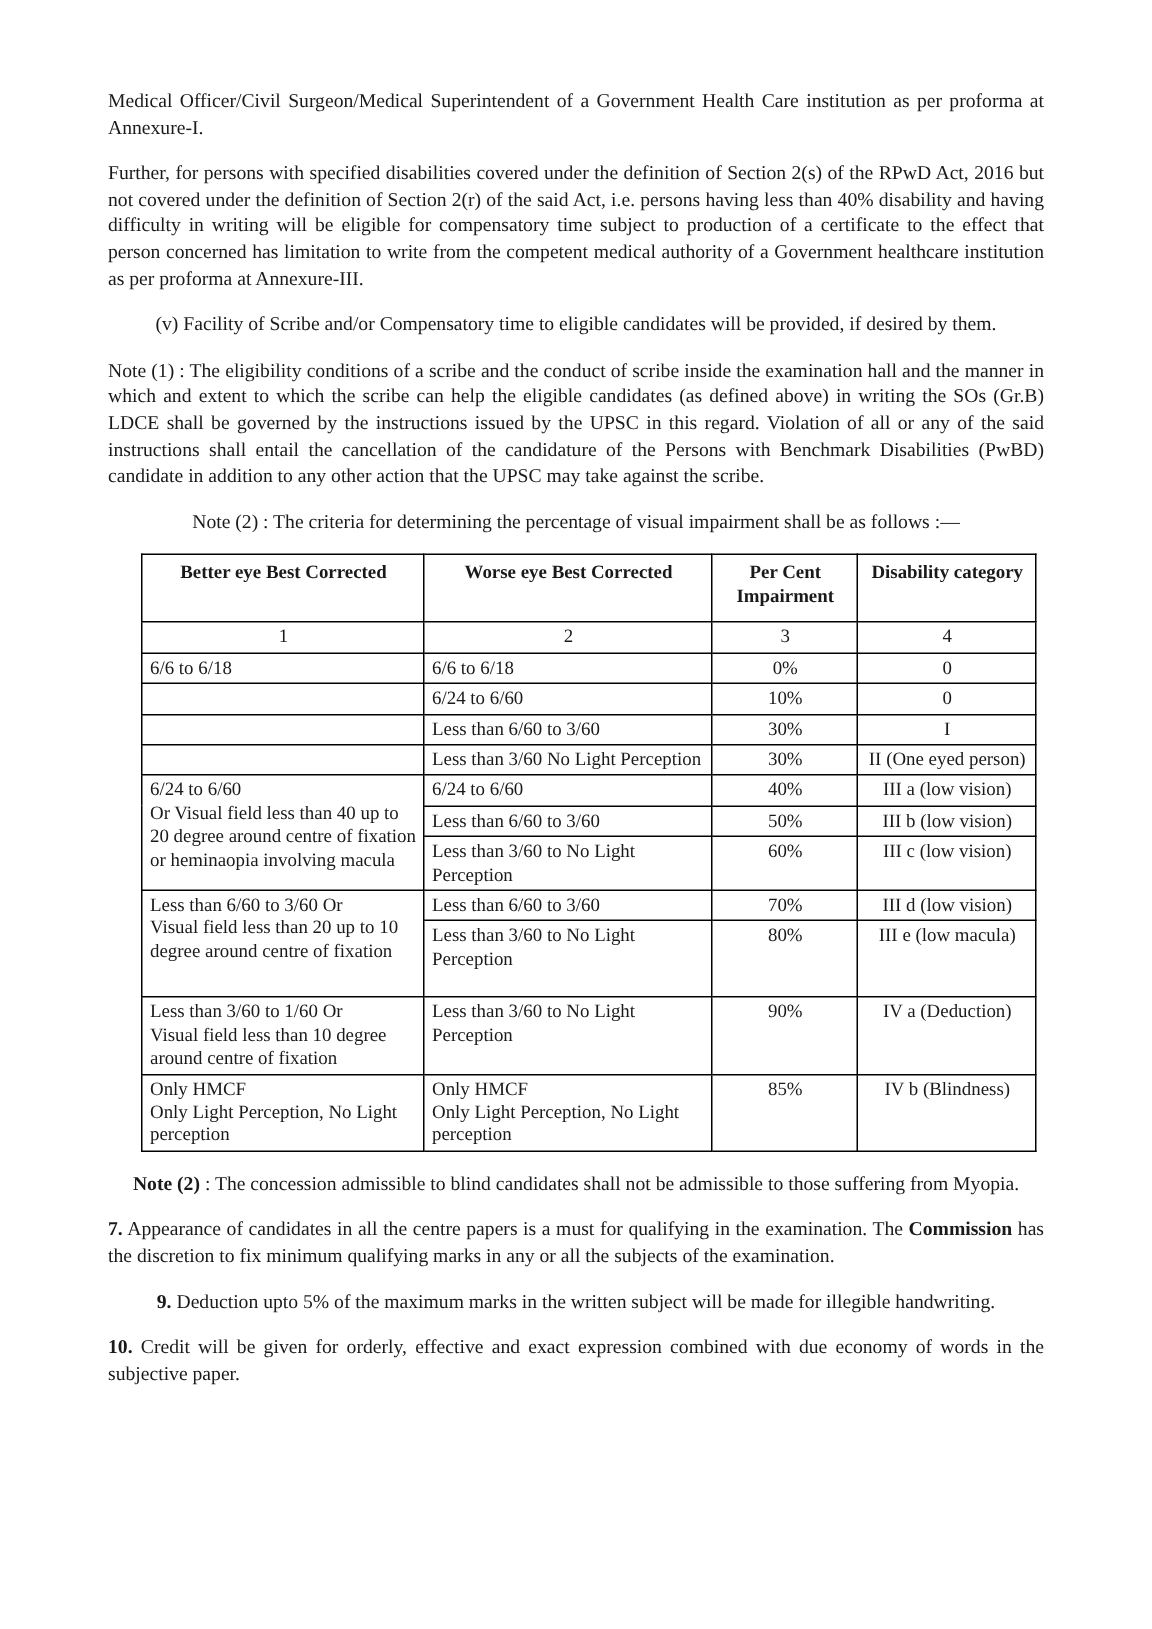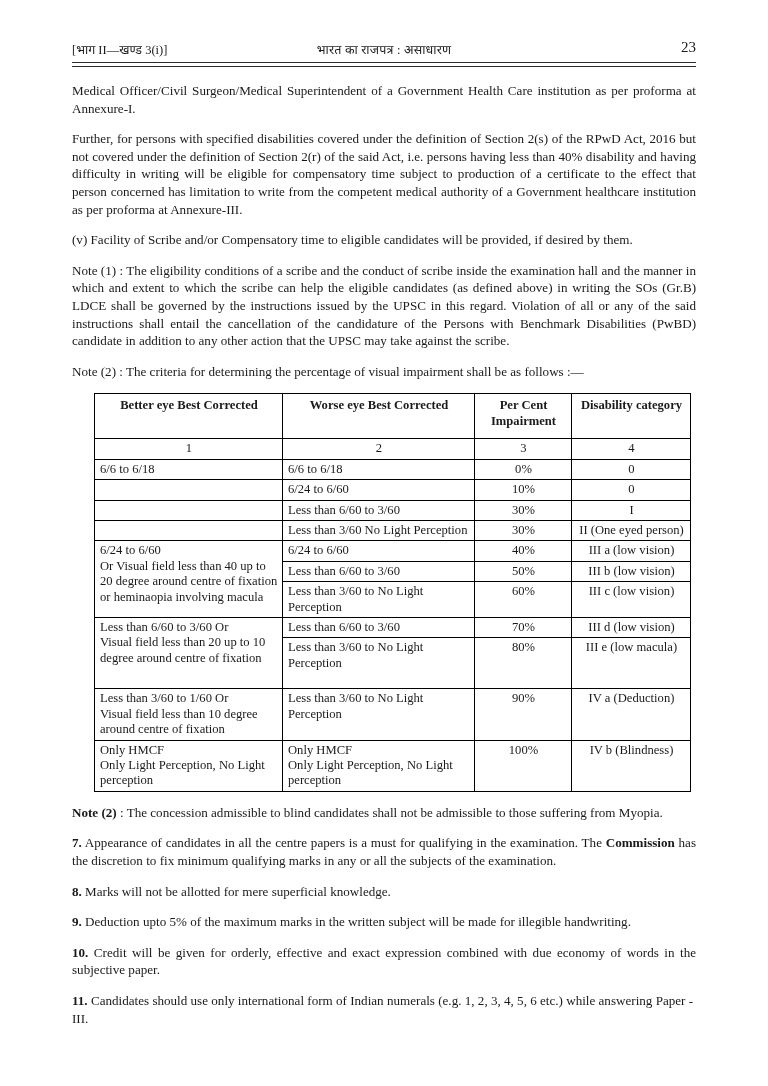--- a/index.html
+++ b/index.html
@@ -68,21 +68,21 @@
     padding-top: 18px;
   }
   p.para {
     margin: 0 0 13px 0;
     font-size: 13.1px;
     line-height: 17.6px;
     text-align: justify;
     text-justify: inter-word;
   }
   p.nojust {
-    text-align: left;
+    text-align: center;
   }
   b, .bold { font-weight: bold; }
 
   
   .tbl-holder {
     margin: 6px 0 12px 0;
     display: flex;
     justify-content: center;
   }
   table.vis {
@@ -122,26 +122,20 @@
 
   .after-table p.para { margin-bottom: 13px; }
   p.para:last-child { margin-bottom: 0; }
 </style>
 </head>
 <body>
 
 <div class="page">
   <div class="content">
 
-    <div class="pg-header">
-      <div class="hdr-left">[भाग II—खण्ड  3(i)]</div>
-      <div class="hdr-center">भारत का राजपत्र : असाधारण</div>
-      <div class="hdr-right">23</div>
-      <div class="hdr-rules"></div>
-    </div>
 
     <div class="body-wrap">
 
       <p class="para">Medical Officer/Civil Surgeon/Medical Superintendent of a Government Health Care institution as per proforma at Annexure-I.</p>
 
       <p class="para">Further, for persons with specified disabilities covered under the definition of Section   2(s) of the RPwD Act, 2016 but not covered under the definition of Section 2(r) of the said Act, i.e. persons having less than 40% disability and having difficulty in writing will be eligible for compensatory time  subject to production of a certificate to the effect that person concerned has limitation to write from the competent medical authority of a Government healthcare institution as per proforma at Annexure-III.</p>
 
       <p class="para nojust">(v)  Facility of Scribe and/or Compensatory time to eligible candidates will be provided, if desired by them.</p>
 
       <p class="para">Note (1) : The eligibility conditions of a scribe and the conduct of scribe inside the examination hall and the manner in which and extent to which the scribe can help the eligible candidates (as defined above) in writing the SOs (Gr.B) LDCE shall be governed by the instructions issued by the UPSC in this regard. Violation of all or any of the said instructions shall entail the cancellation of the candidature of the Persons with Benchmark Disabilities (PwBD) candidate in addition to any other action that the UPSC may take against the scribe.</p>
@@ -269,38 +263,36 @@
               <td class="tall-c">
                 <span>Only HMCF</span><br>
                 <span>Only Light Perception, No Light</span><br>
                 <span>perception</span>
               </td>
               <td>
                 <span>Only HMCF</span><br>
                 <span>Only Light Perception, No Light</span><br>
                 <span>perception</span>
               </td>
-              <td class="c3">100%</td>
+              <td class="c3">85%</td>
               <td class="c4">IV b (Blindness)</td>
             </tr>
 
           </tbody>
         </table>
       </div>
 
       <div class="after-table">
 
         <p class="para nojust"><b>Note (2)</b><span> : The concession admissible to blind candidates shall not be admissible to those suffering from Myopia.</span></p>
 
         <p class="para"><b>7.</b><span> Appearance of candidates in all the centre papers is a must for qualifying in the examination. The </span><b>Commission</b><span> has the discretion to fix minimum qualifying marks in any or all the subjects of the examination.</span></p>
 
-        <p class="para nojust"><b>8.</b><span> Marks will not be allotted for mere superficial knowledge.</span></p>
 
         <p class="para nojust"><b>9.</b><span> Deduction upto 5% of the maximum marks in the written subject will be made for illegible handwriting.</span></p>
 
         <p class="para"><b>10.</b><span> Credit will be given for orderly, effective and exact expression combined with due economy of words in the subjective paper.</span></p>
 
-        <p class="para nojust"><b>11.</b><span> Candidates should use only international form of Indian numerals (e.g. 1, 2, 3, 4, 5, 6 etc.) while answering Paper - III.</span></p>
 
       </div>
     </div>
   </div>
 </div>
 
 </body></html>

